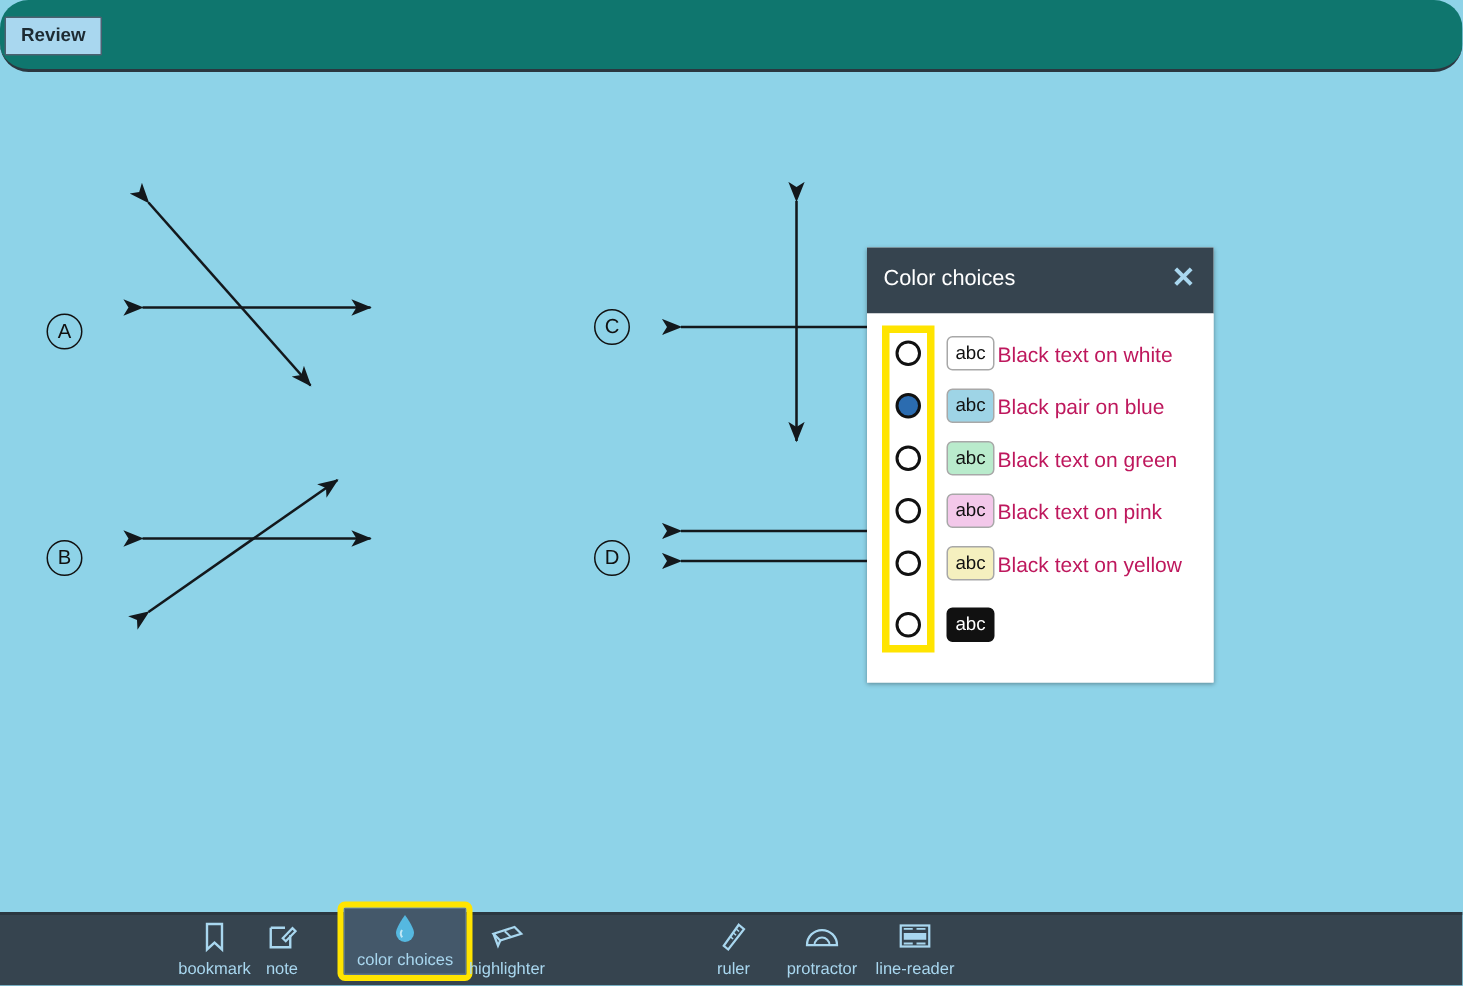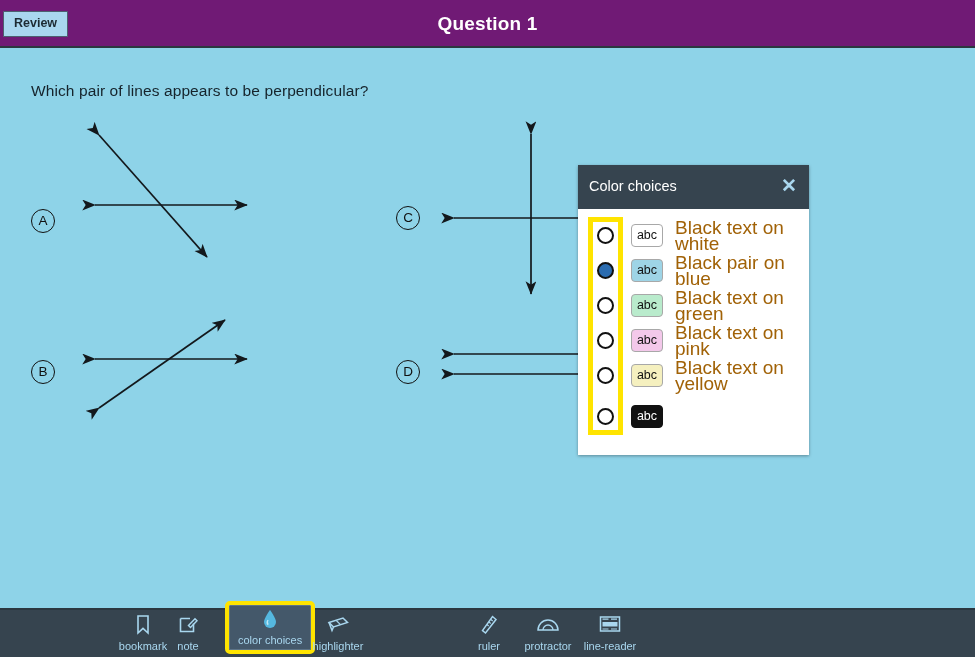--- a/index.html
+++ b/index.html
@@ -19,23 +19,24 @@
     height: 657px;
     background: #8ed3e8;
   }
 
   
   #topbar {
     position: absolute;
     left: 0; top: 0;
     width: 975px;
     height: 48px;
-    background: #701a75;
+    background: #0f766e;
     border-bottom: 2px solid #2b3740;
     box-sizing: border-box;
+    border-radius: 19px;
   }
   #review-button {
     position: absolute;
     left: 3px; top: 11px;
     background: #a9d7ef;
     border: 1px solid #4c6070;
     color: #1d2b33;
     font-size: 12.5px;
     font-weight: bold;
     padding: 5px 10px 6px 10px;
@@ -149,23 +150,23 @@
     border: 1px solid #a8a8a8;
     border-radius: 4px;
     box-sizing: border-box;
     font-size: 12.5px;
     line-height: 21px;
     text-align: center;
     color: #111;
     flex: 0 0 auto;
   }
   .row-label {
-    margin-left: 12px;
-    font-size: 19px;
-    color: #a16207;
+    margin-left: 2px;
+    font-size: 14px;
+    color: #be185d;
     line-height: 16px;
   }
   .color-row.two-line { height: 46px; }
 
   
   #toolbar {
     position: absolute;
     left: 0; bottom: 0;
     width: 975px;
     height: 49px;
@@ -207,24 +208,22 @@
   .zoomseg .zb { width: 37px; display:flex; align-items:center; justify-content:center; }
   .zoomseg .zb + .zb { border-left: 1px solid #6a7c8b; }
 </style>
 </head>
 <body>
 
 <div id="app">
 
   <div id="topbar">
     <button id="review-button">Review</button>
-    <div id="question-title">Question 1</div>
-  </div>
-
-  <div id="stem">Which pair of lines appears to be perpendicular?</div>
+  </div>
+
 
   <div class="option" style="left:31px; top:135px;">
     <div class="opt-label" style="left:0px; top:74px;">A</div>
     <svg class="diagram" width="200" height="140" style="position:absolute; left:28px; top:0px;">
       <defs>
         <marker id="arrA" markerWidth="9" markerHeight="9" refX="7.5" refY="3.2" orient="auto">
           <path d="M0,0 L8,3.2 L0,6.4 L2,3.2 z" fill="#13181c"></path>
         </marker>
       </defs>
       <line x1="36" y1="70" x2="188" y2="70" marker-start="url(#arrA)" marker-end="url(#arrA)"></line>

